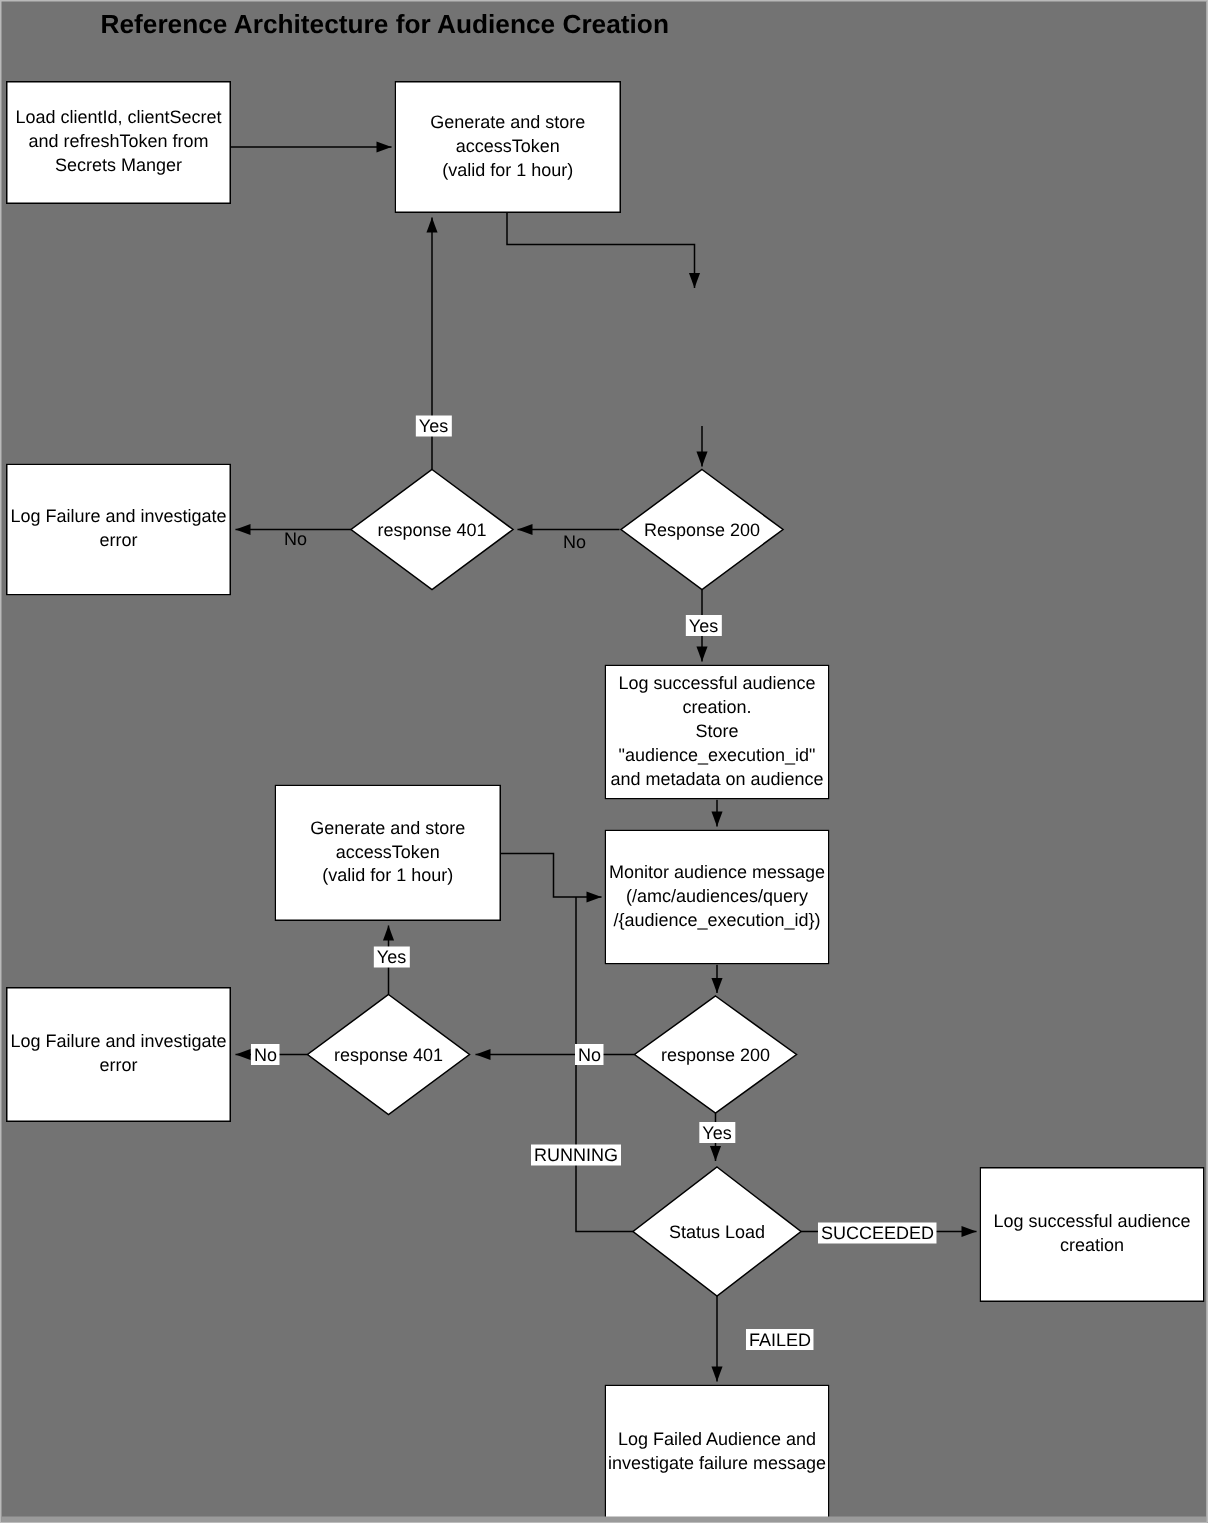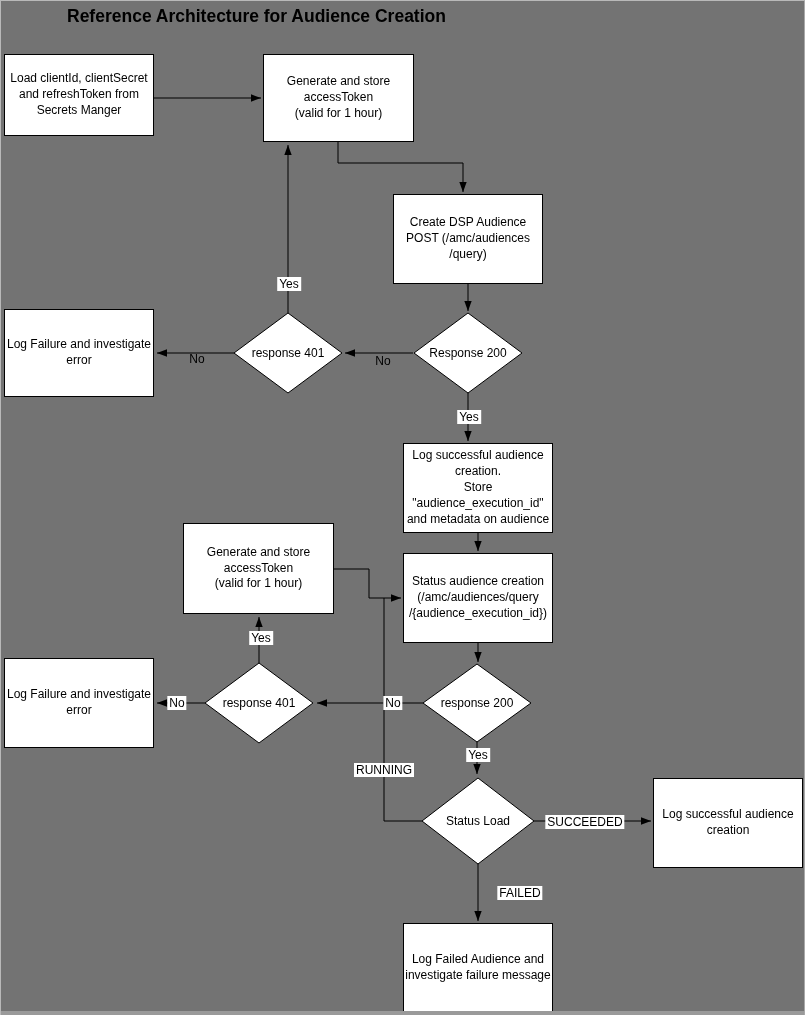--- a/index.html
+++ b/index.html
@@ -69,34 +69,31 @@
       <polygon points="477,777 533,820 477,863 421,820"></polygon>
     </g>
   </svg>
 
   <div class="node" style="left:3px;   top:53px;  width:150px; height:82px;">Load clientId, clientSecret
 and refreshToken from
 Secrets Manger</div>
   <div class="node" style="left:262px; top:53px;  width:151px; height:88px;">Generate and store
 accessToken
 (valid for 1 hour)</div>
-  <div class="node" style="left:392px; top:193px; width:150px; height:90px;">Create DSP Audience
-POST (/amc/audiences
-/query)</div>
   <div class="node" style="left:3px;   top:308px; width:150px; height:88px;">Log Failure and investigate
 error</div>
   <div class="node" style="left:402px; top:442px; width:150px; height:90px;">Log successful audience
 creation.
 Store
 "audience_execution_id"
 and metadata on audience</div>
   <div class="node" style="left:182px; top:522px; width:151px; height:91px;">Generate and store
 accessToken
 (valid for 1 hour)</div>
-  <div class="node" style="left:402px; top:552px; width:150px; height:90px;">Status audience creation
+  <div class="node" style="left:402px; top:552px; width:150px; height:90px;">Monitor audience message
 (/amc/audiences/query
 /{audience_execution_id})</div>
   <div class="node" style="left:3px;   top:657px; width:150px; height:90px;">Log Failure and investigate
 error</div>
   <div class="node" style="left:652px; top:777px; width:150px; height:90px;">Log successful audience
 creation</div>
   <div class="node" style="left:402px; top:922px; width:150px; height:90px;">Log Failed Audience and
 investigate failure message</div>
 
   <div class="dlabel" style="left:467px; top:352px;">Response 200</div>

